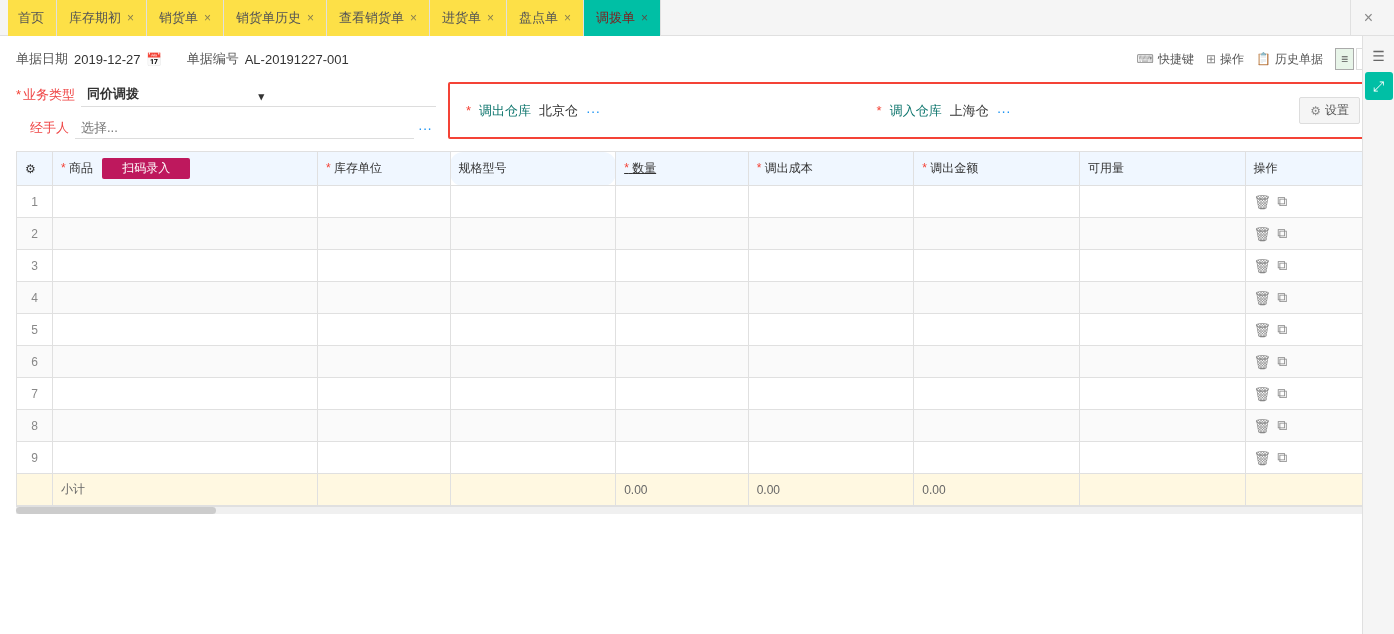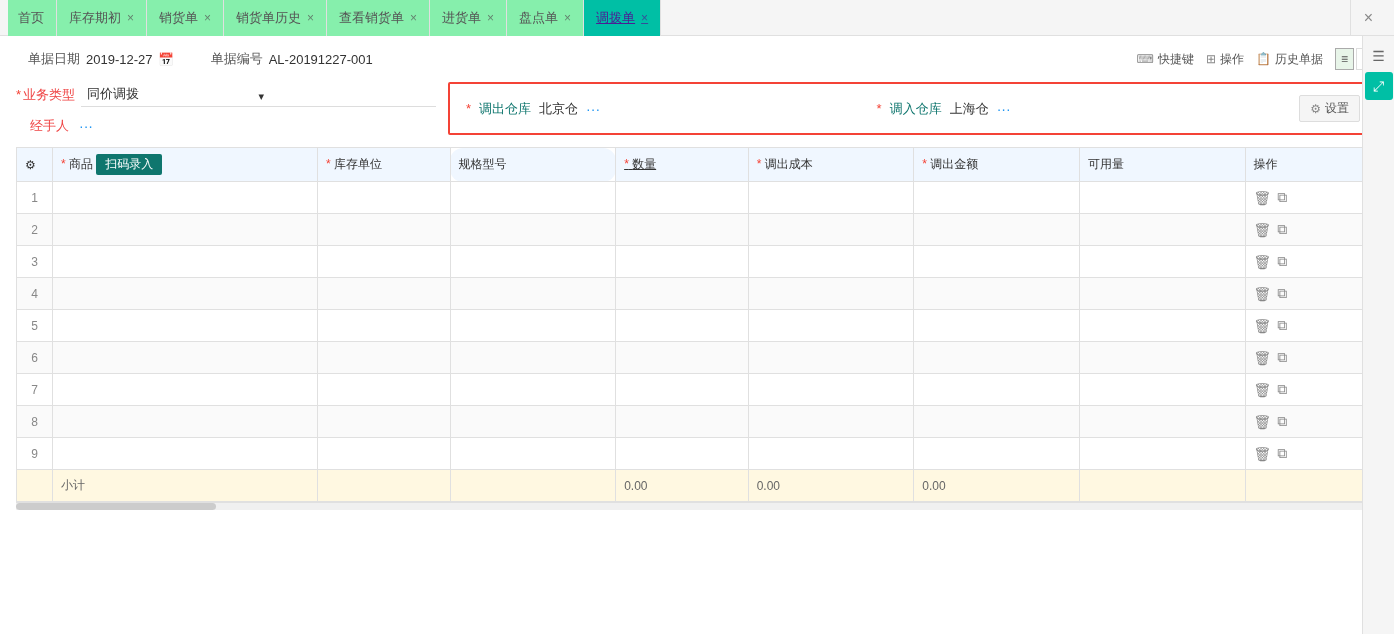--- a/index.html
+++ b/index.html
@@ -15,26 +15,25 @@
     }
     .tab {
       display: flex; align-items: center;
       padding: 0 12px;
       height: 36px;
       cursor: pointer;
       font-size: 13px;
       color: #555;
       border-right: 1px solid #e0e0e0;
       white-space: nowrap;
-      background: #86efac;
+      background: #fde047;
     }
     .tab.active {
       background: #00bfa5;
-      color: #4c1d95;
-      text-decoration: underline;
+      color: #7f1d1d;
     }
     .tab .close-btn {
       margin-left: 6px;
       font-size: 12px;
       cursor: pointer;
       opacity: 0.7;
     }
     .tab:first-child { padding-left: 10px; }
     .close-side {
       margin-left: auto;
@@ -55,21 +54,20 @@
 
     
     .header-row {
       display: flex; align-items: center;
       margin-bottom: 12px;
     }
     .header-field {
       display: flex; align-items: center;
       margin-right: 24px;
       font-size: 13px;
-      margin-left: 12px;
     }
     .header-field label {
       color: #555;
       margin-right: 6px;
     }
     .header-field .value {
       color: #333;
       font-weight: 500;
     }
     .calendar-icon {
@@ -131,20 +129,21 @@
       color: #333;
       outline: none;
       background: transparent;
     }
     .select-wrapper {
       flex: 1;
       display: flex; align-items: flex-end;
       border-bottom: 1px solid #ddd;
       padding: 3px 6px;
       position: relative;
+      font-weight: bold;
     }
     .select-wrapper span { flex: 1; color: #333; }
     .select-arrow { color: #999; font-size: 11px; cursor: pointer; }
     .ellipsis-btn {
       color: #2196F3;
       cursor: pointer;
       font-size: 14px;
       padding: 0 4px;
     }
 
@@ -208,27 +207,28 @@
       text-align: center;
       color: #888;
       width: 36px;
     }
     .data-table .subtotal-row td {
       background: #fff8e1 !important;
       font-size: 12px;
       color: #666;
     }
     .scan-btn {
-      background: #0f766e;
+      background: #be185d;
       color: #fff;
       border: none;
-      padding: 2px 9px;
+      padding: 2px 20px;
       border-radius: 2px;
       cursor: pointer;
       font-size: 12px;
+      margin-left: 6px;
     }
     .action-icons {
       display: flex; align-items: center; gap: 6px;
     }
     .action-icon {
       color: #888;
       cursor: pointer;
       font-size: 14px;
     }
 
@@ -364,20 +364,21 @@
       <div class="form-field">
         <span class="req">*</span>
         <label>业务类型</label>
         <div class="select-wrapper">
           <span>同价调拨</span>
           <span class="select-arrow">▾</span>
         </div>
       </div>
       <div class="form-field">
         <label style="margin-left:14px">经手人</label>
+        <input class="field-value" style="flex: 1 1 0%;" placeholder="选择...">
         <span class="ellipsis-btn">···</span>
       </div>
     </div>
 
     <div class="warehouse-box">
       <div class="warehouse-item">
         <span class="req">*</span>
         <label>调出仓库</label>
         <span class="value">北京仓</span>
         <span class="ellipsis">···</span>

